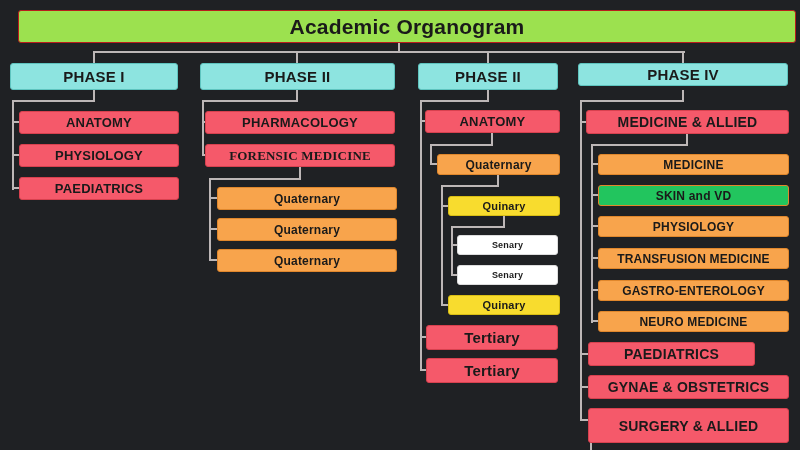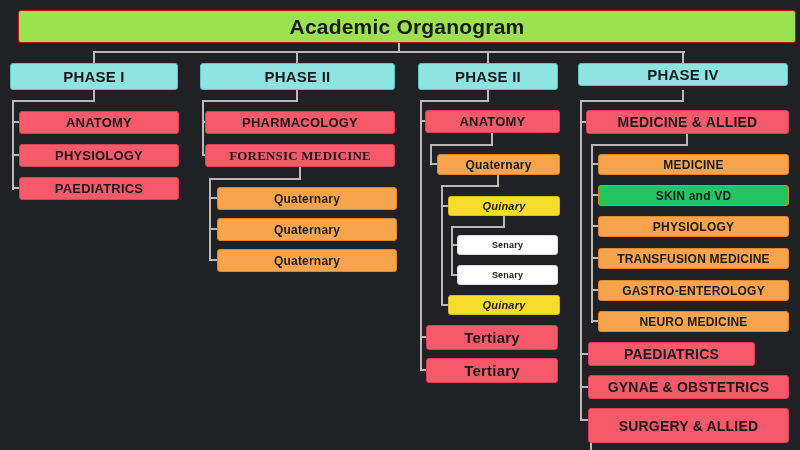--- a/index.html
+++ b/index.html
@@ -13,21 +13,21 @@
     position:absolute;box-sizing:border-box;
     display:flex;align-items:center;justify-content:center;
     font-weight:bold;color:#1a1a1a;text-align:center;
     border-radius:3px;line-height:1;letter-spacing:.2px;
     z-index:2;white-space:nowrap;
   }
   .green {background:#9ce14f;border:1px solid #b91c1c;margin-left:8px;}
   .cyan  {background:#8de4e0;border:1px solid #5ec4bf;}
   .red   {background:#f5596a;border:1px solid #d8414f;}
   .orange{background:#f8a44c;border:1px solid #e0872c;}
-  .yellow{background:#f8dc2e;border:1px solid #d9be14;font-style:italic;}
+  .yellow{background:#f8dc2e;border:1px solid #d9be14;}
   .white {background:#ffffff;border:1px solid #dddddd;}
   .line{position:absolute;background:#bdb7b7;z-index:1;}
 </style>
 </head>
 <body style="background: rgb(31, 33, 36);">
 
 <div id="stage" style="background: rgb(31, 33, 36);">
 
   <div class="node green" style="left: 10px; top: 10px; width: 778px; height: 33px; font-size: 21px; background: rgb(156, 225, 79);">Academic Organogram</div>
 

